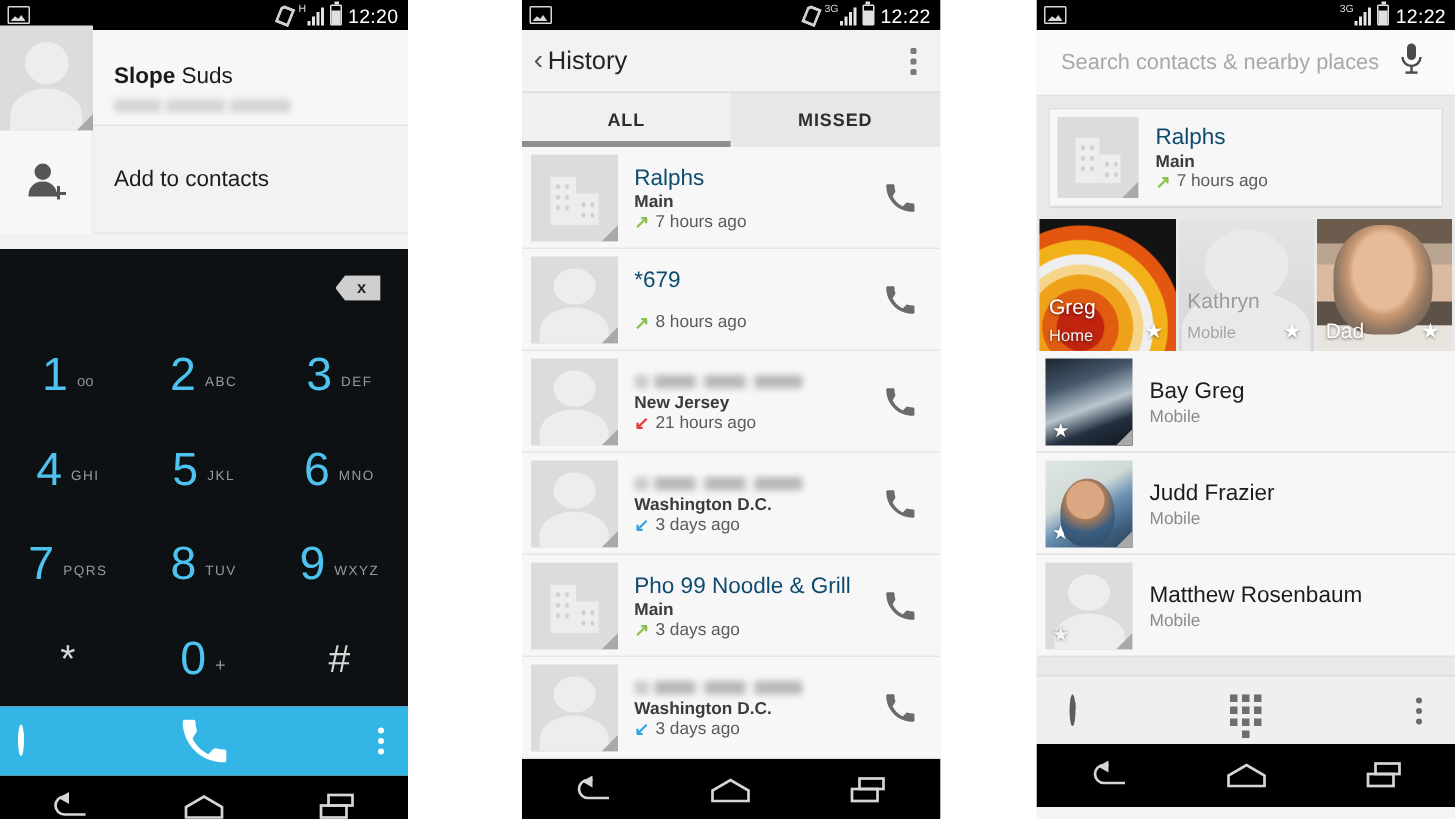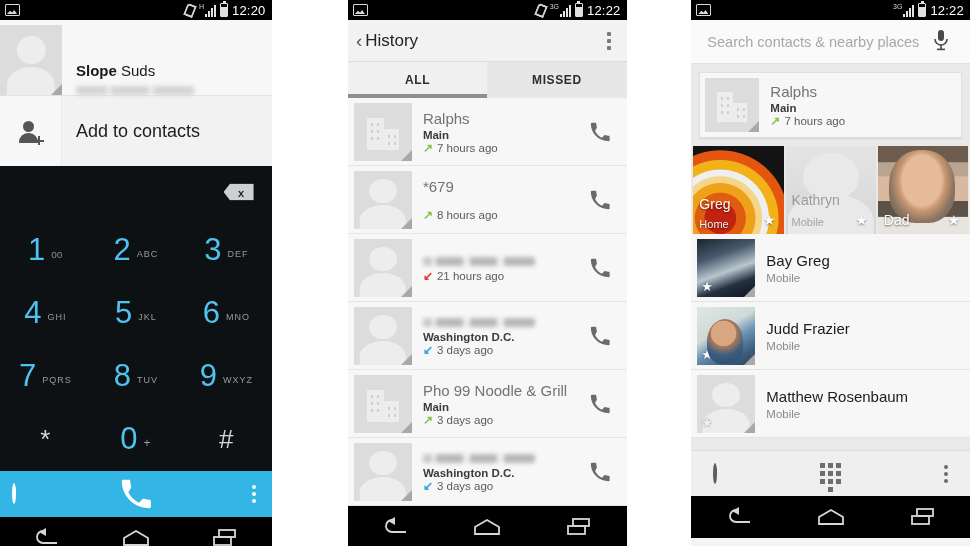--- a/index.html
+++ b/index.html
@@ -52,21 +52,21 @@
   .bars i { display:block; width: 2px; background: #e3e3e3; }
   .bars i:nth-child(1){height:3px;} .bars i:nth-child(2){height:6px;}
   .bars i:nth-child(3){height:9px;} .bars i:nth-child(4){height:12px;}
   .batt { width: 8px; height: 14px; border: 1.5px solid #e0e0e0; border-radius: 1px; position: relative; }
   .batt::before { content:""; position:absolute; top:-3px; left:1.5px; width:3px; height:2px; background:#e0e0e0; }
   .batt::after { content:""; position:absolute; left:0px; bottom:0px; right:0px; height:72%; background:#e0e0e0; }
 
   
   .p1-body { background: #f2f2f2; height: 146px; position: relative; }
   .contact-head {
-    height: 76px; background: #f7f7f7; display: flex; align-items: flex-end;
+    height: 64px; background: #f7f7f7; display: flex; align-items: center;
     border-bottom: 1px solid #e3e3e3;
   }
   .thumb-sq {
     width: 62px; height: 70px; background: #dcdcdc; position: relative; flex: none; overflow: hidden;
   }
   .thumb-sq .avatar-head {
     position:absolute; left:50%; top:16%; transform: translateX(-50%);
     width: 46%; height: 40%; border-radius: 50%; background: #ededed;
   }
   .thumb-sq .avatar-body {
@@ -94,21 +94,21 @@
     border-right: 1px solid #ececec;
   }
   .person-add { position: relative; width: 26px; height: 24px; }
   .person-add .h { position:absolute; left:5px; top:1px; width:11px; height:11px; border-radius:50%; background:#555; }
   .person-add .b { position:absolute; left:1px; top:13px; width:19px; height:10px; border-radius:9px 9px 0 0; background:#555; }
   .person-add .pl, .person-add .pv {
     position:absolute; background:#555;
   }
   .person-add .pl { right:0px; bottom:2px; width:9px; height:2px; }
   .person-add .pv { right:3.5px; bottom:-1.5px; width:2px; height:9px; }
-  .add-label { font-size: 18px; color: #1d1d1d; padding-left: 14px; }
+  .add-label { font-size: 15px; color: #1d1d1d; padding-left: 14px; }
 
   
   .dialer { background: #0d1113; height: 305px; position: relative; }
   .num-row { height: 52px; display:flex; align-items:center; justify-content:center; position:relative; }
   .num-display { font-size: 30px; color: #f0f0f0; letter-spacing: 1px; font-weight: 300; }
   .backspace {
     position:absolute; right: 18px; top: 50%; transform: translateY(-50%);
     width: 30px; height: 17px; background: #cfcfcf;
     clip-path: polygon(22% 0, 100% 0, 100% 100%, 22% 100%, 0 50%);
     display:flex; align-items:center; justify-content:center;
@@ -170,21 +170,21 @@
     background-image: radial-gradient(#cfcfcf 32%, transparent 34%);
     background-size: 6px 7px; }
   .thumb.biz .dots2 { position:absolute; left:55%; top:52%; width:18%; height:24%;
     background-image: radial-gradient(#cfcfcf 32%, transparent 34%);
     background-size: 6px 7px; }
   .thumb.photo1 { background: linear-gradient(160deg,#1c2530 0%,#46586a 30%,#b9c6cf 55%,#243040 75%,#0f151c 100%); }
   .thumb.photo2 { background: linear-gradient(150deg,#dfe7e4 0%,#cfd9d6 40%,#6d93b5 58%,#3f5f80 80%,#2b4256 100%); }
   .thumb.photo2::after { content:""; position:absolute; left:16%; top:22%; width:62%; height:78%; border-radius:50% 50% 40% 40%; background: radial-gradient(circle at 46% 32%, #d9a883 0 34%, #a97c5a 36%, #3b5e80 60%, #2e4a66 100%); }
   .thumb .fav-star { position:absolute; left:4px; bottom:3px; font-size: 13px; color:#fff; text-shadow: 0 0 2px rgba(0,0,0,.5); }
   .crinfo { flex:1; padding-left: 11px; }
-  .cr-name { font-size: 15px; color: #737373; margin-bottom: 2px; }
+  .cr-name { font-size: 15px; color: #0c4a6e; margin-bottom: 2px; }
   .cr-blur {
     width: 112px; height: 9px; border-radius: 2px; margin: 3px 0 4px 0;
     background: linear-gradient(90deg,#c9c9c9 0 8%, #efefef 8% 12%, #b8b8b8 12% 36%, #efefef 36% 42%, #b8b8b8 42% 66%, #efefef 66% 72%, #b8b8b8 72% 100%);
     filter: blur(2.2px);
   }
   .cr-sub { font-size: 11.5px; font-weight: bold; color: #3b3b3b; margin-bottom: 1px; }
   .cr-time { font-size: 11.5px; color: #5b5b5b; display:flex; align-items:center; gap:4px; }
   .arrow { font-size: 12px; line-height: 1; font-weight: bold; }
   .arrow.out { color: #8ac34a; }
   .arrow.missed { color: #e53935; }
@@ -456,20 +456,21 @@
       </div>
 
       <div class="callrow">
         <div class="thumb">
             <div class="avatar-head"></div>
             <div class="avatar-body"></div>
             <div class="corner"></div>
           </div>
         <div class="crinfo">
           <div class="cr-blur"></div>
+          <div class="cr-sub">New Jersey</div>
           <div class="cr-time">
               <span class="arrow missed">↙</span>
               <span>21 hours ago</span>
             </div>
         </div>
         <div class="callbtn">
           <svg width="22" height="22" viewBox="0 0 24 24">
               <path fill="#6b6b6b" d="M6.6 10.8c1.6 3.2 4.2 5.8 7.4 7.4l2.5-2.5c.3-.3.8-.4 1.2-.3 1.2.4 2.5.6 3.8.6.6 0 1 .4 1 1V21c0 .6-.4 1-1 1C10.5 22 2 13.5 2 3c0-.6.4-1 1-1h4c.6 0 1 .4 1 1 0 1.3.2 2.6.6 3.8.1.4 0 .9-.3 1.2L6.6 10.8z"></path>
             </svg>
         </div>

